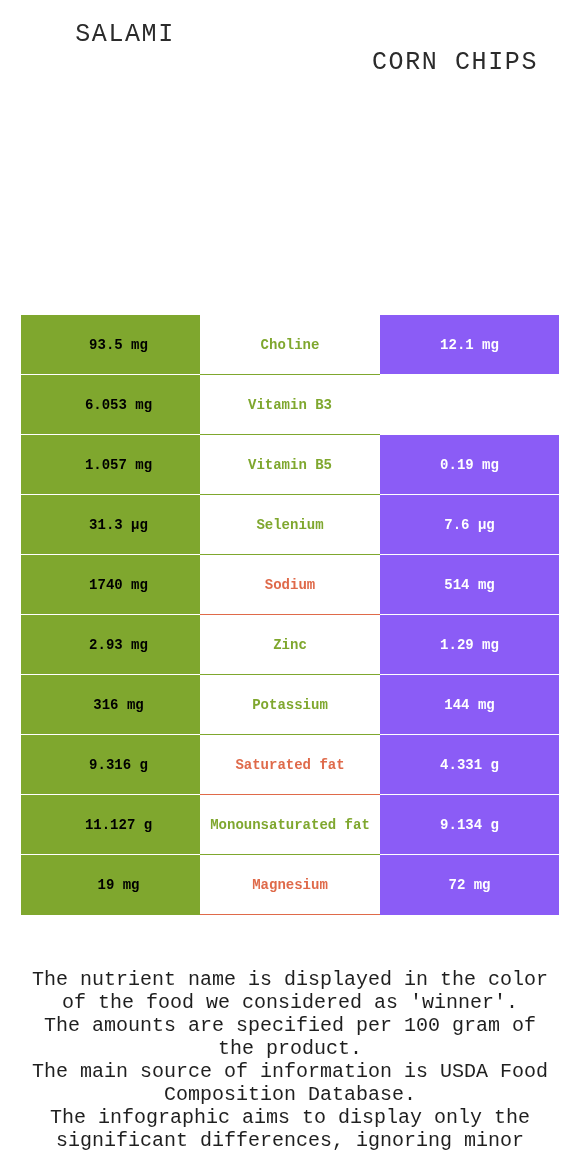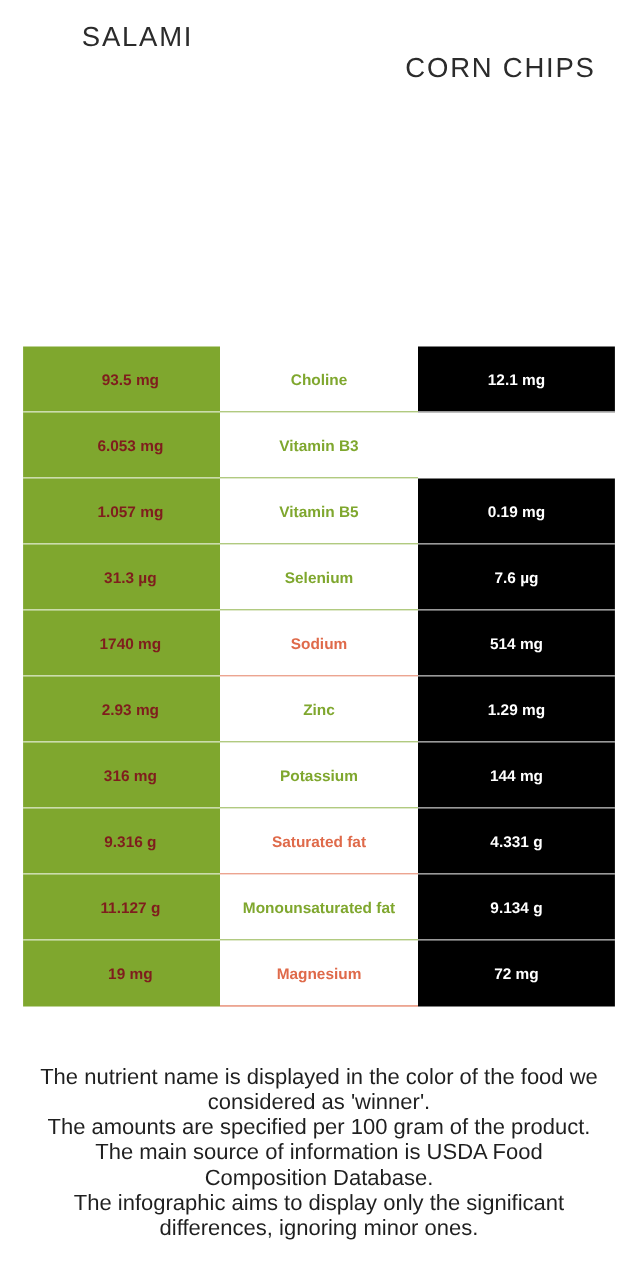--- a/index.html
+++ b/index.html
@@ -10,20 +10,21 @@
     background: #ffffff;
     font-family: "Liberation Sans", sans-serif;
   }
 
   #page {
     position: relative;
     width: 580px;
     height: 1158px;
     background: #ffffff;
     overflow: hidden;
+    font-family: Liberation Mono, monospace;
   }
 
   
   .title-row {
     position: absolute;
     top: 20px;
     left: 0;
     width: 580px;
     height: 42px;
   }
@@ -188,33 +189,33 @@
   .cell {
     display: flex;
     align-items: center;
     justify-content: center;
     font-size: 14px;
     height: 100%;
   }
   .cell.left {
     width: 179px;
     background: #7FA72E;
-    color: #7f1d1d;
+    color: #000000;
     font-weight: 600;
     padding-left: 16px;
   }
   .cell.mid {
     width: 180px;
     background: #ffffff;
     font-weight: 700;
     font-size: 14px;
   }
   .cell.right {
     width: 179px;
-    background: #000000;
+    background: #8b5cf6;
     color: #ffffff;
     font-weight: 600;
   }
   
   .row .cell.mid { border-bottom: 1px solid transparent; text-align: right; }
   .row.win-green .cell.mid { color: #7FA72E; border-bottom-color: #7FA72E; }
   .row.win-red   .cell.mid { color: #DF6A4A; border-bottom-color: #DF6A4A; }
   .row .cell.left  { border-bottom: 1px solid #ffffff; }
   .row .cell.right { border-bottom: 1px solid #ffffff; }
   .row:last-child .cell.left,

